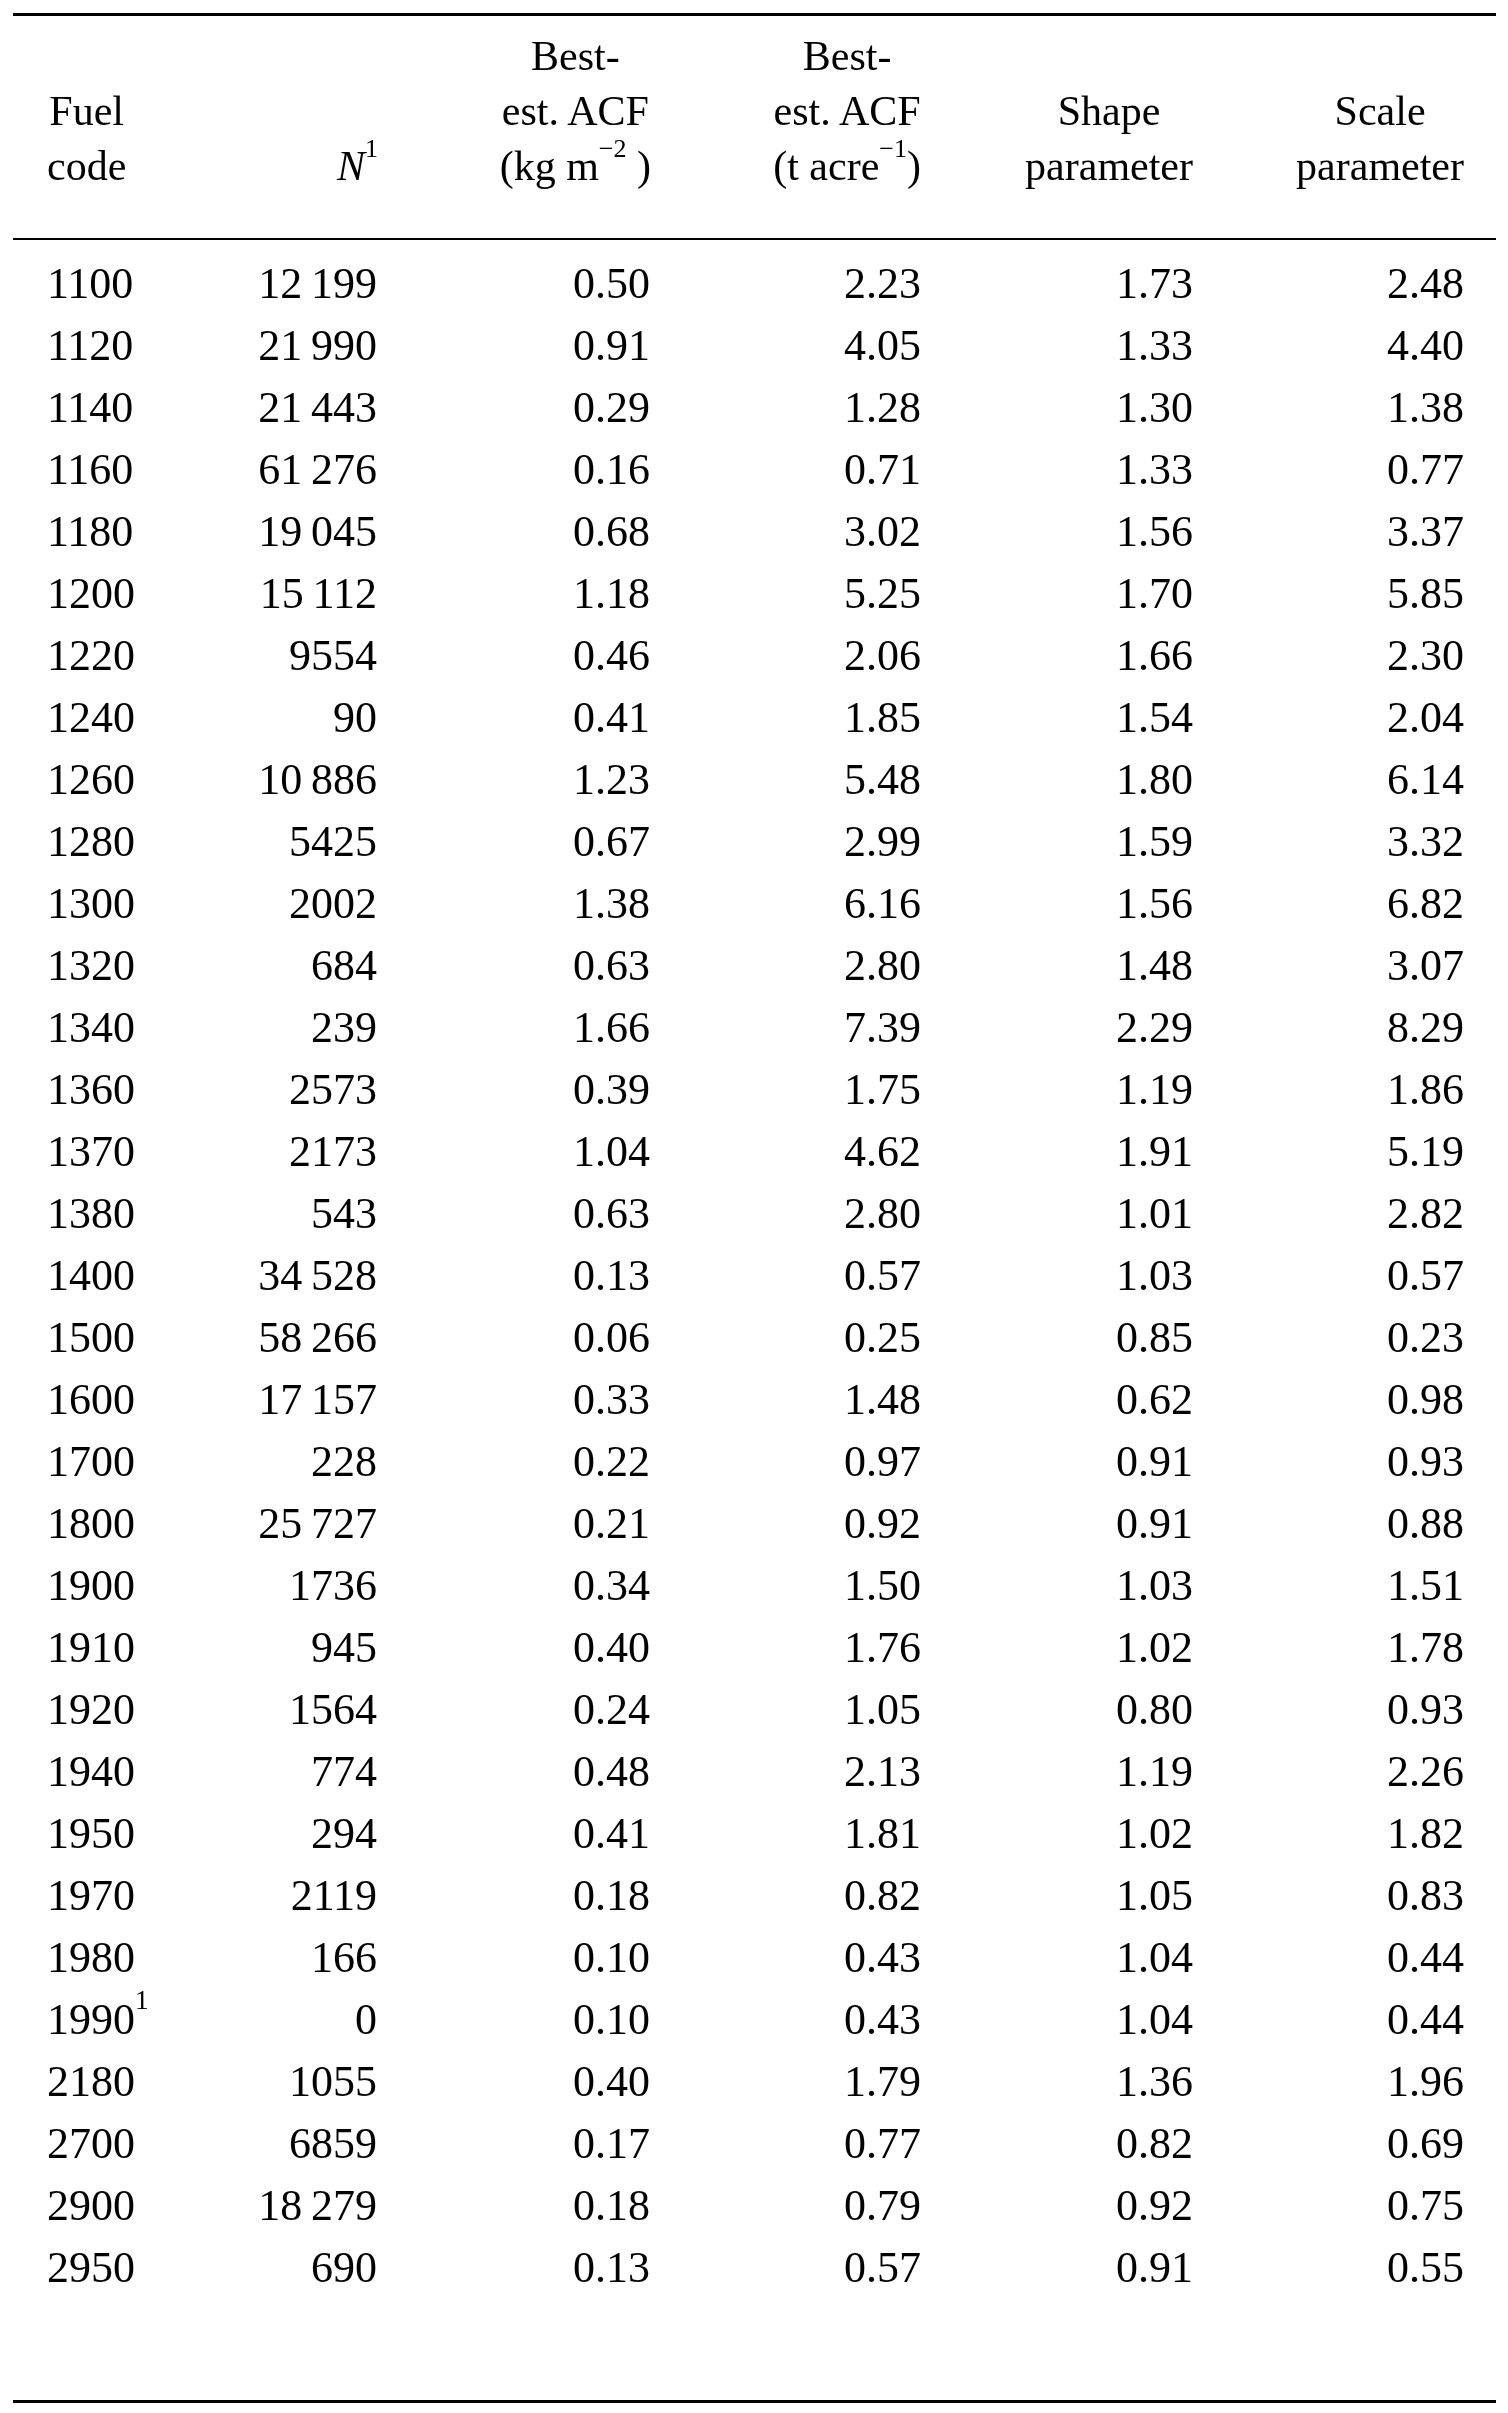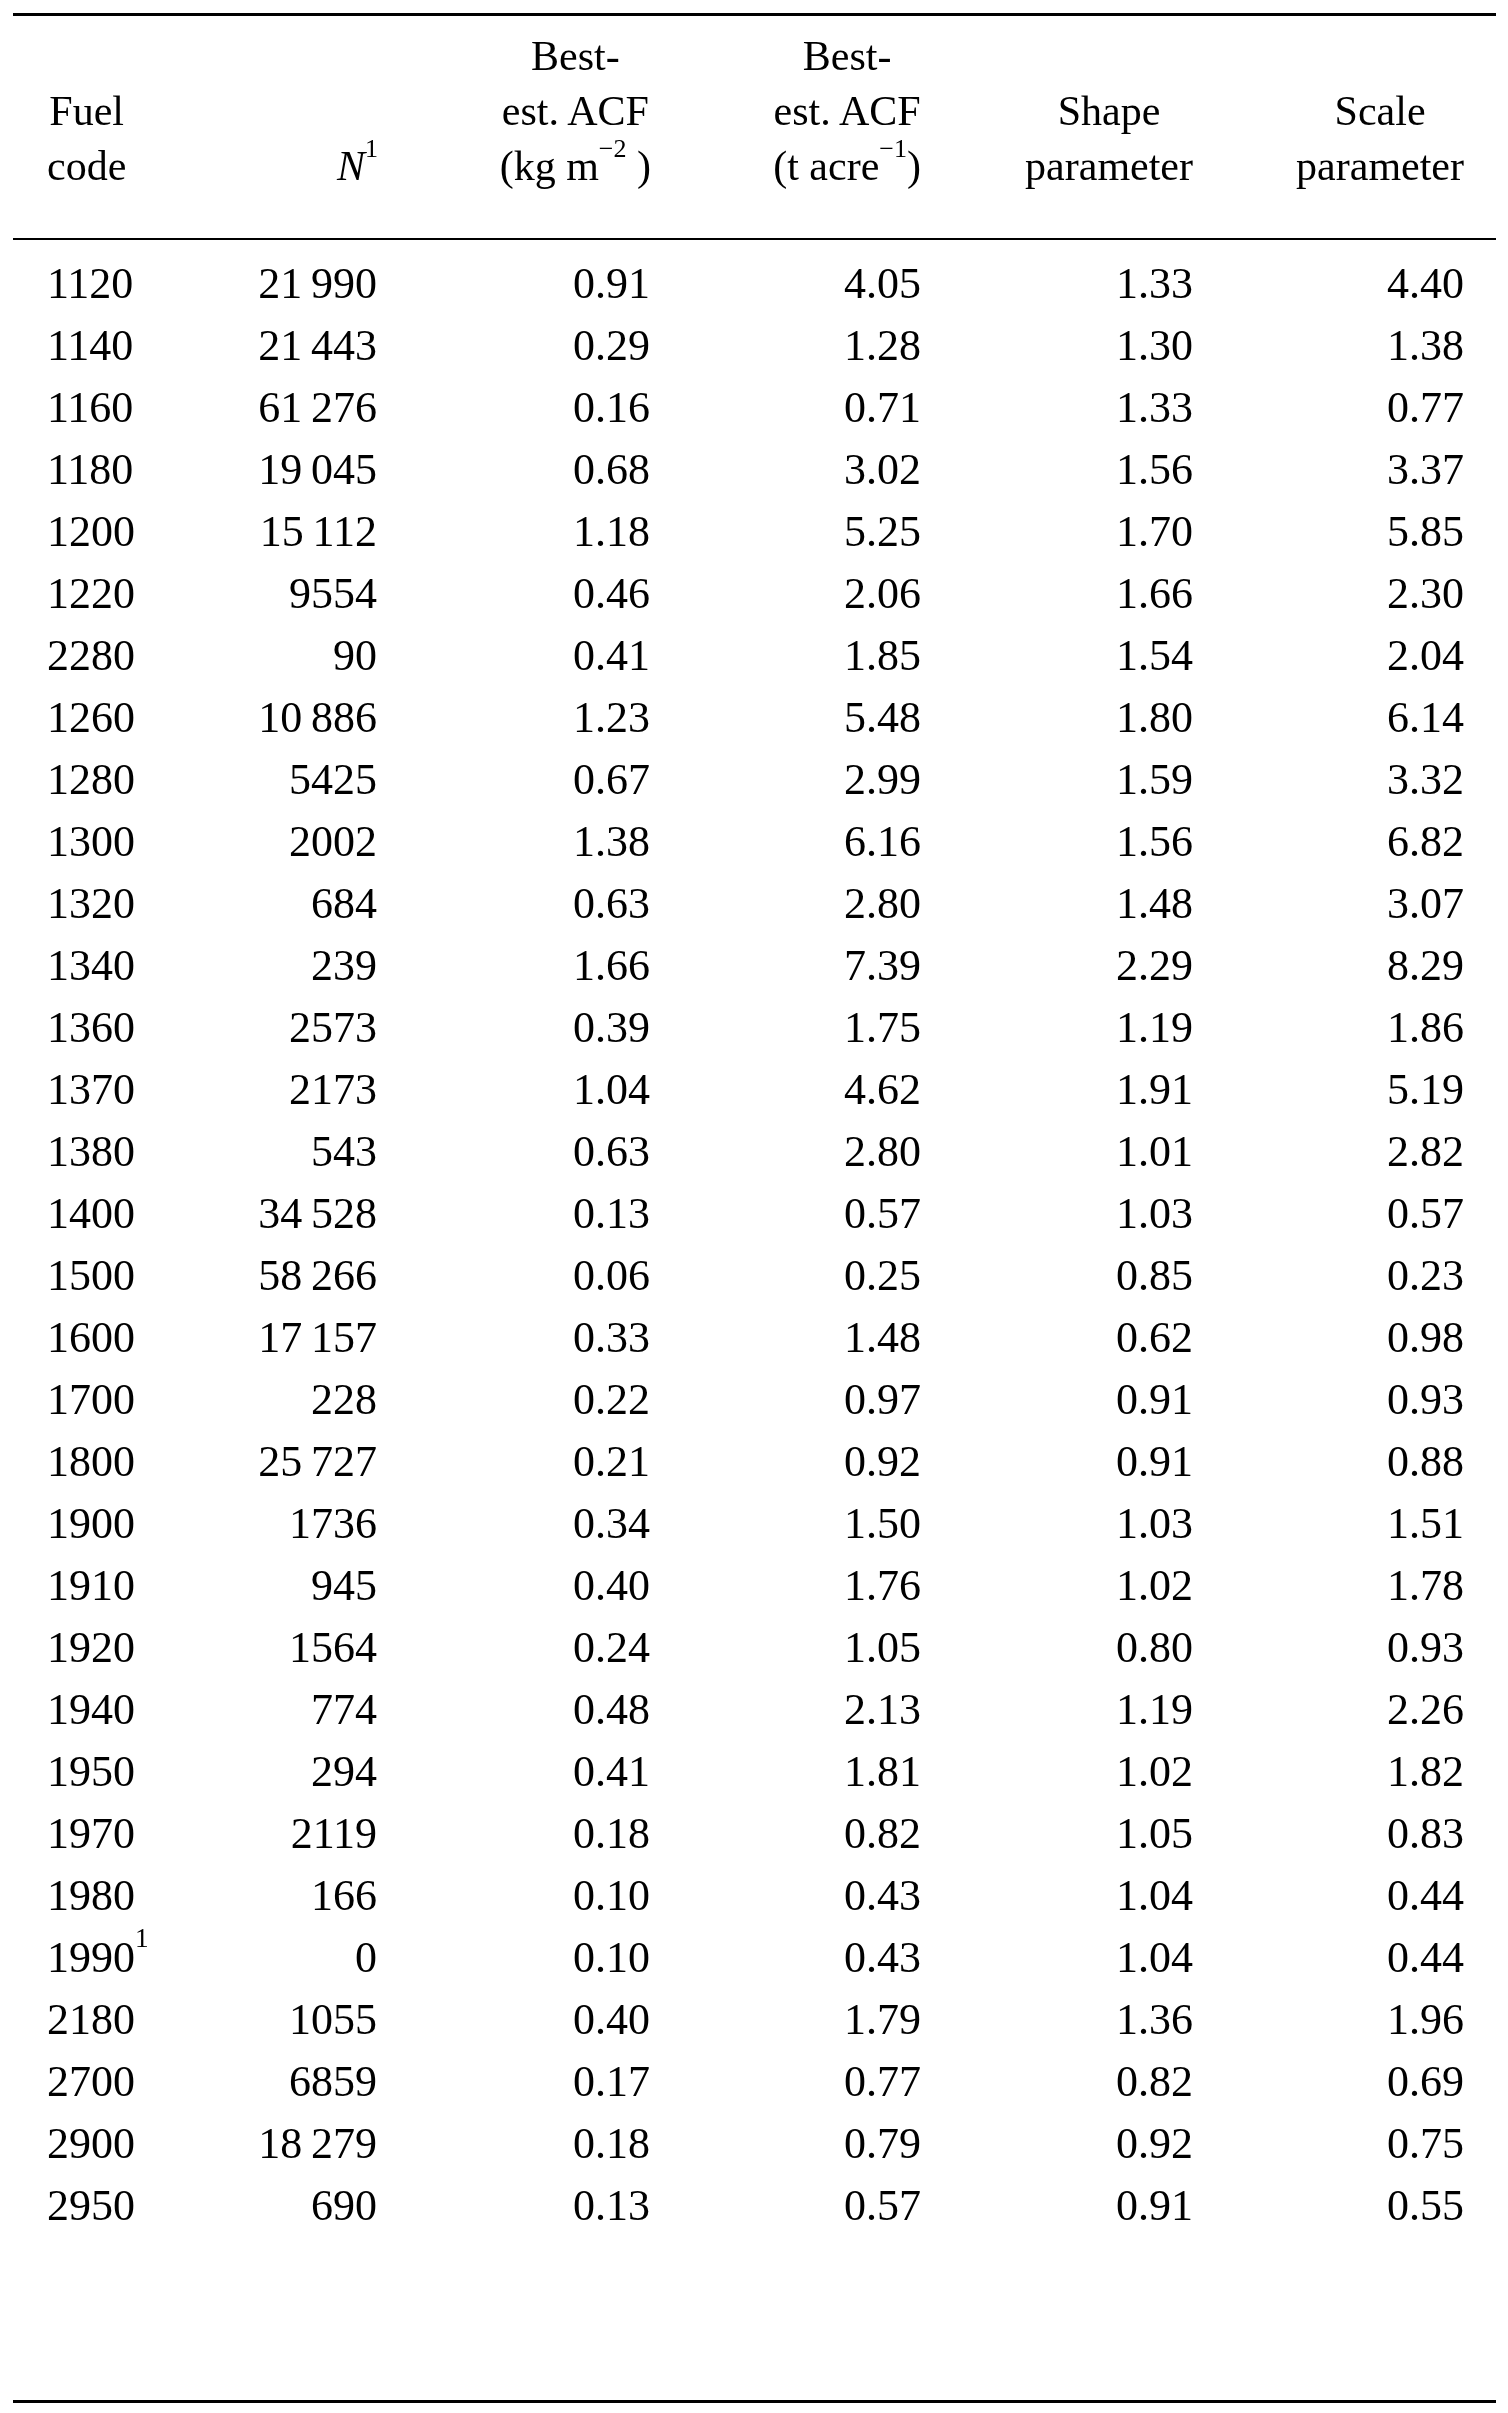--- a/index.html
+++ b/index.html
@@ -60,20 +60,28 @@
     <span class="ln"></span>
     <span class="ln">Scale</span>
     <span class="ln">parameter</span>
   </div>
 </div>
 
 <div class="rule mid"></div>
 
 <div class="rows" id="rows">
     <div class="row">
+      <span class="cell c0"><span>1100</span></span>
+      <span class="cell c1"><span>12 199</span></span>
+      <span class="cell c2"><span>0.50</span></span>
+      <span class="cell c3"><span>2.23</span></span>
+      <span class="cell c4"><span>1.73</span></span>
+      <span class="cell c5"><span>2.48</span></span>
+    </div>
+    <div class="row">
       <span class="cell c0"><span>1120</span></span>
       <span class="cell c1"><span>21 990</span></span>
       <span class="cell c2"><span>0.91</span></span>
       <span class="cell c3"><span>4.05</span></span>
       <span class="cell c4"><span>1.33</span></span>
       <span class="cell c5"><span>4.40</span></span>
     </div>
     <div class="row">
       <span class="cell c0"><span>1140</span></span>
       <span class="cell c1"><span>21 443</span></span>
@@ -108,21 +116,21 @@
     </div>
     <div class="row">
       <span class="cell c0"><span>1220</span></span>
       <span class="cell c1"><span>9554</span></span>
       <span class="cell c2"><span>0.46</span></span>
       <span class="cell c3"><span>2.06</span></span>
       <span class="cell c4"><span>1.66</span></span>
       <span class="cell c5"><span>2.30</span></span>
     </div>
     <div class="row">
-      <span class="cell c0"><span>2280</span></span>
+      <span class="cell c0"><span>1240</span></span>
       <span class="cell c1"><span>90</span></span>
       <span class="cell c2"><span>0.41</span></span>
       <span class="cell c3"><span>1.85</span></span>
       <span class="cell c4"><span>1.54</span></span>
       <span class="cell c5"><span>2.04</span></span>
     </div>
     <div class="row">
       <span class="cell c0"><span>1260</span></span>
       <span class="cell c1"><span>10 886</span></span>
       <span class="cell c2"><span>1.23</span></span>

